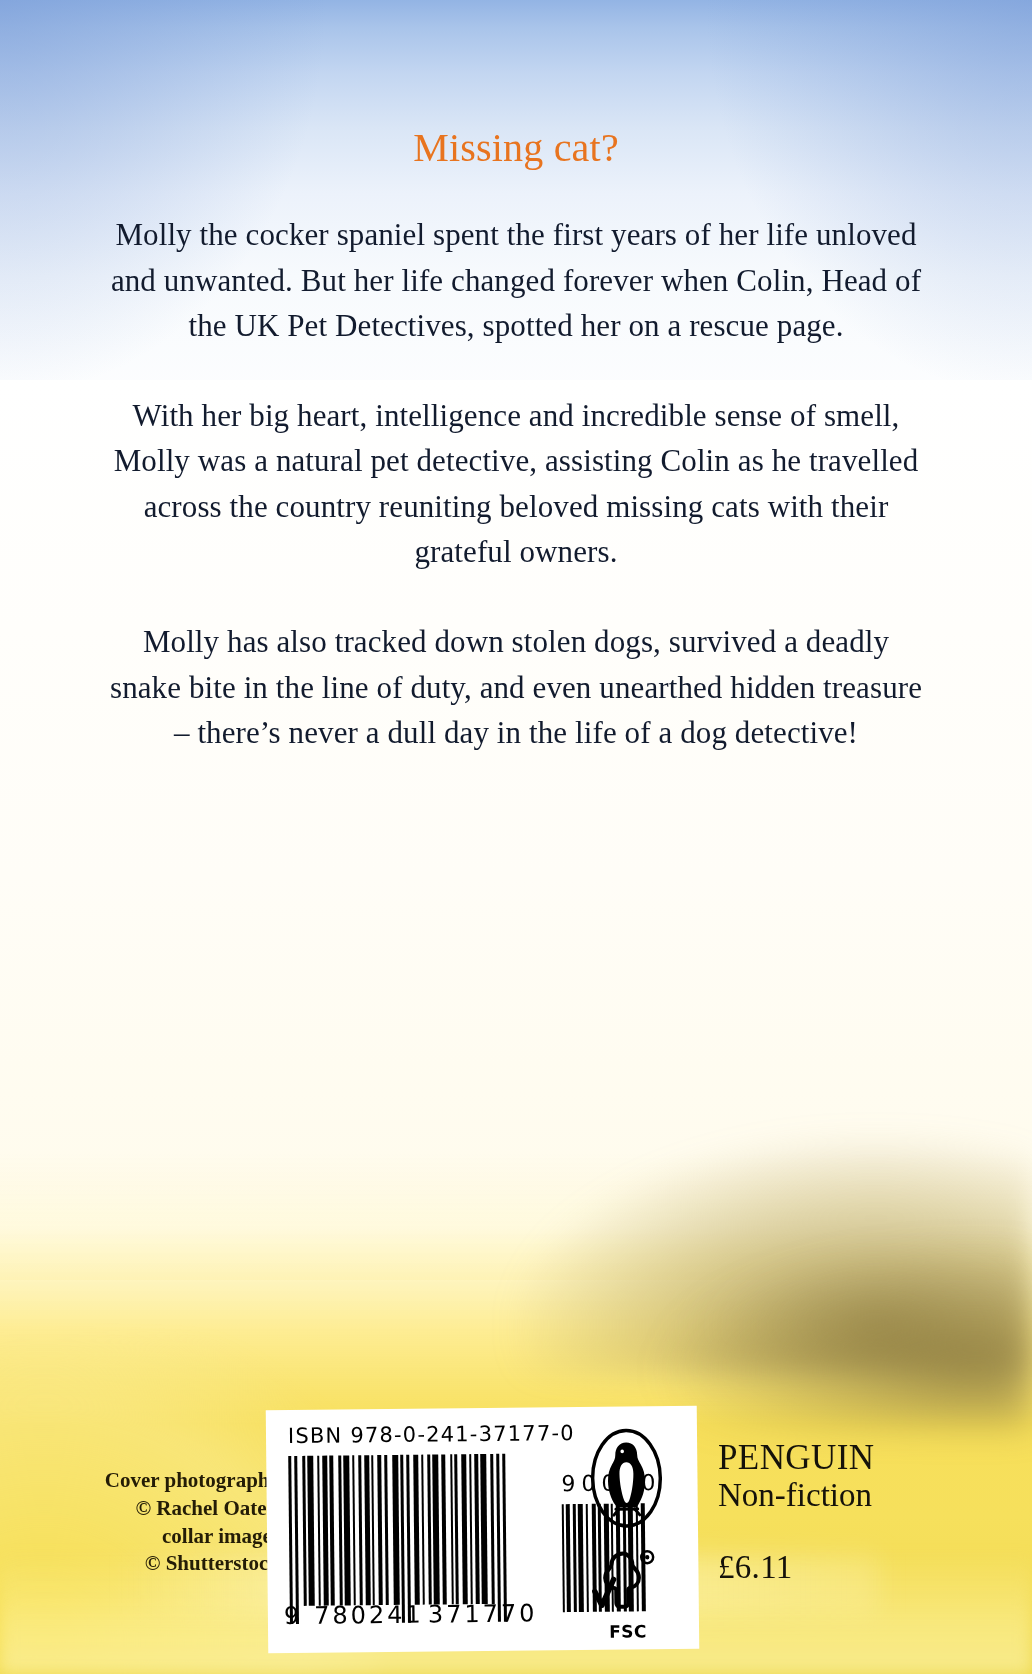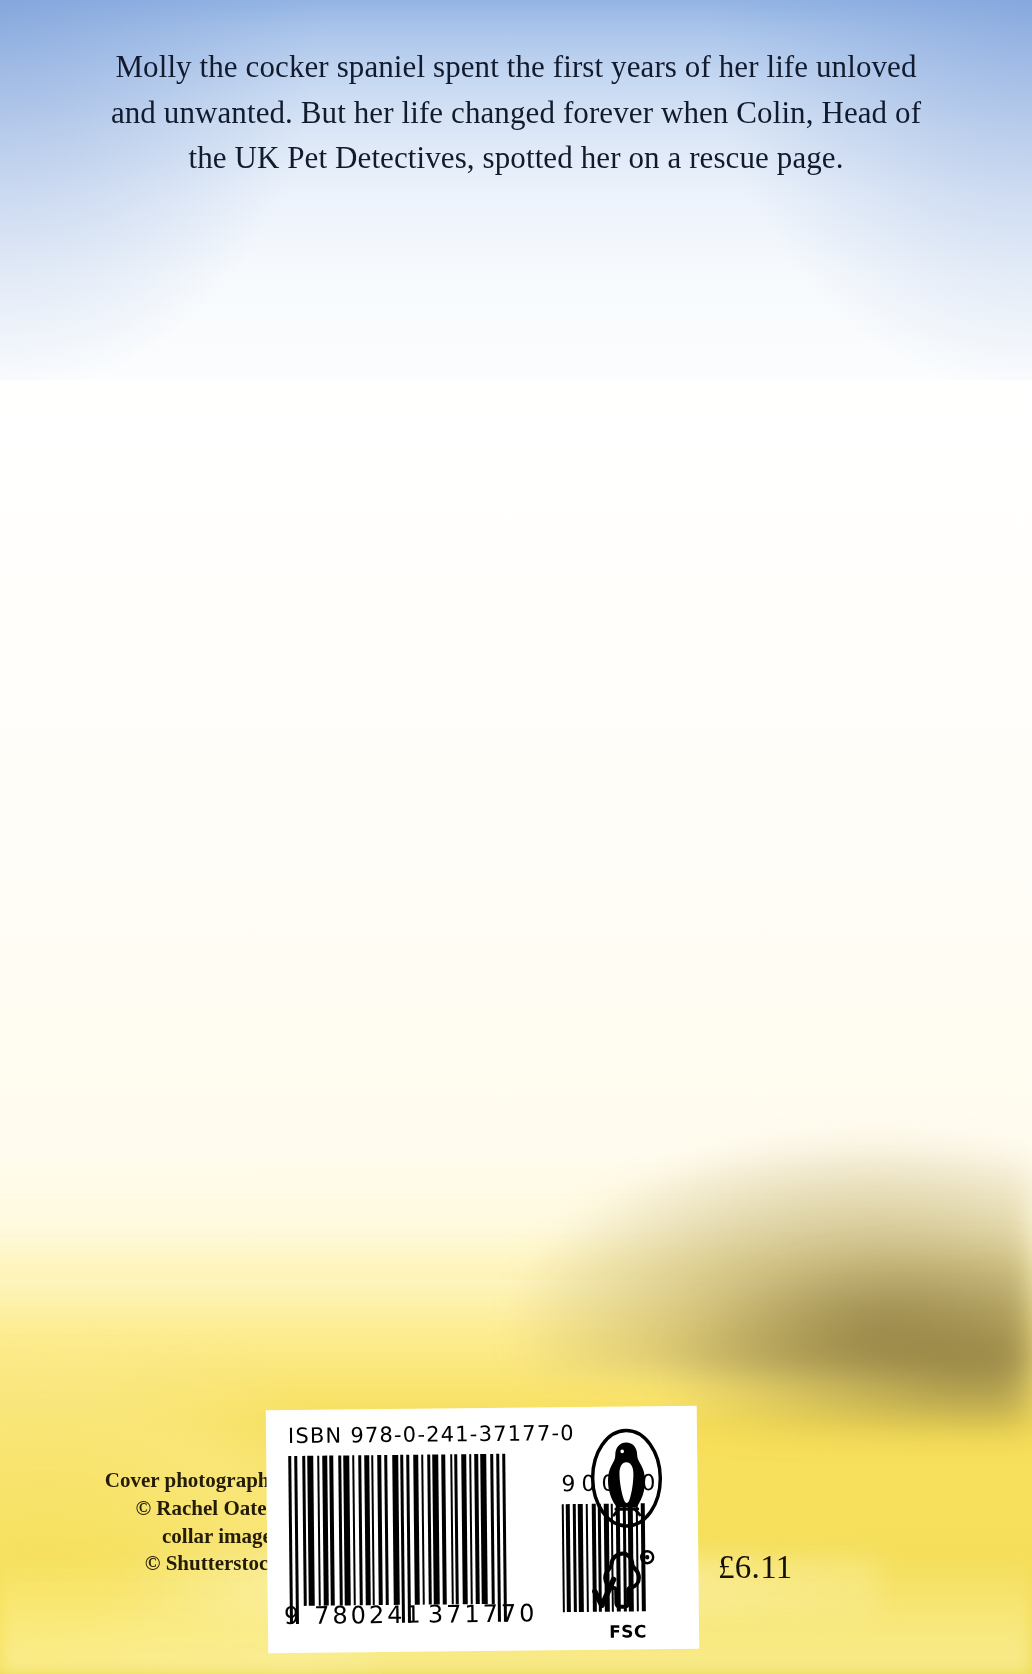--- a/index.html
+++ b/index.html
@@ -242,24 +242,27 @@
   <div class="meadow"></div>
   <div class="meadow-dark"></div>
   <div class="meadow-dark2"></div>
   <div class="meadow-blur-l"></div>
   <div class="meadow-light-bot"></div>
   <div class="meadow-streak"></div>
 
   <div class="textcol">
 
     <div class="headline">
+      <span class="l1">Missing cat?</span>
     </div>
 
     <div class="blurb">
       <p>Molly the cocker spaniel spent the first years of her life unloved and unwanted. But her life changed forever when Colin, Head of the UK Pet Detectives, spotted her on a rescue page.</p>
+      <p>With her big heart, intelligence and incredible sense of smell, Molly was a natural pet detective, assisting Colin as he travelled across the country reuniting beloved missing cats with their grateful owners.</p>
+      <p>Molly has also tracked down stolen dogs, survived a deadly snake bite in the line of duty, and even unearthed hidden treasure – there’s never a dull day in the life of a dog detective!</p>
     </div>
 
   </div>
 
   <div class="footer">
 
     <div class="credits">
       <span>Cover photography</span>
       <span>© Rachel Oates,</span>
       <span>collar images</span>
@@ -391,18 +394,22 @@
           <path d="M5 50l7 14 12-26" fill="none" stroke="#000" stroke-width="5.5" stroke-linecap="round" stroke-linejoin="round"></path>
           <circle cx="58" cy="16" r="6" fill="none" stroke="#000" stroke-width="2.5"></circle>
           <circle cx="58" cy="16" r="2.2" fill="#000"></circle>
         </svg>
 
         <div class="fsc-label">FSC</div>
       </div>
 
     </div>
 
+    <div class="publisher">
+      <div class="brand">PENGUIN</div>
+      <div class="imprint">Non-fiction</div>
+    </div>
 
     <div class="price">£6.11</div>
 
   </div>
 
 </div>
 
 </body></html>

